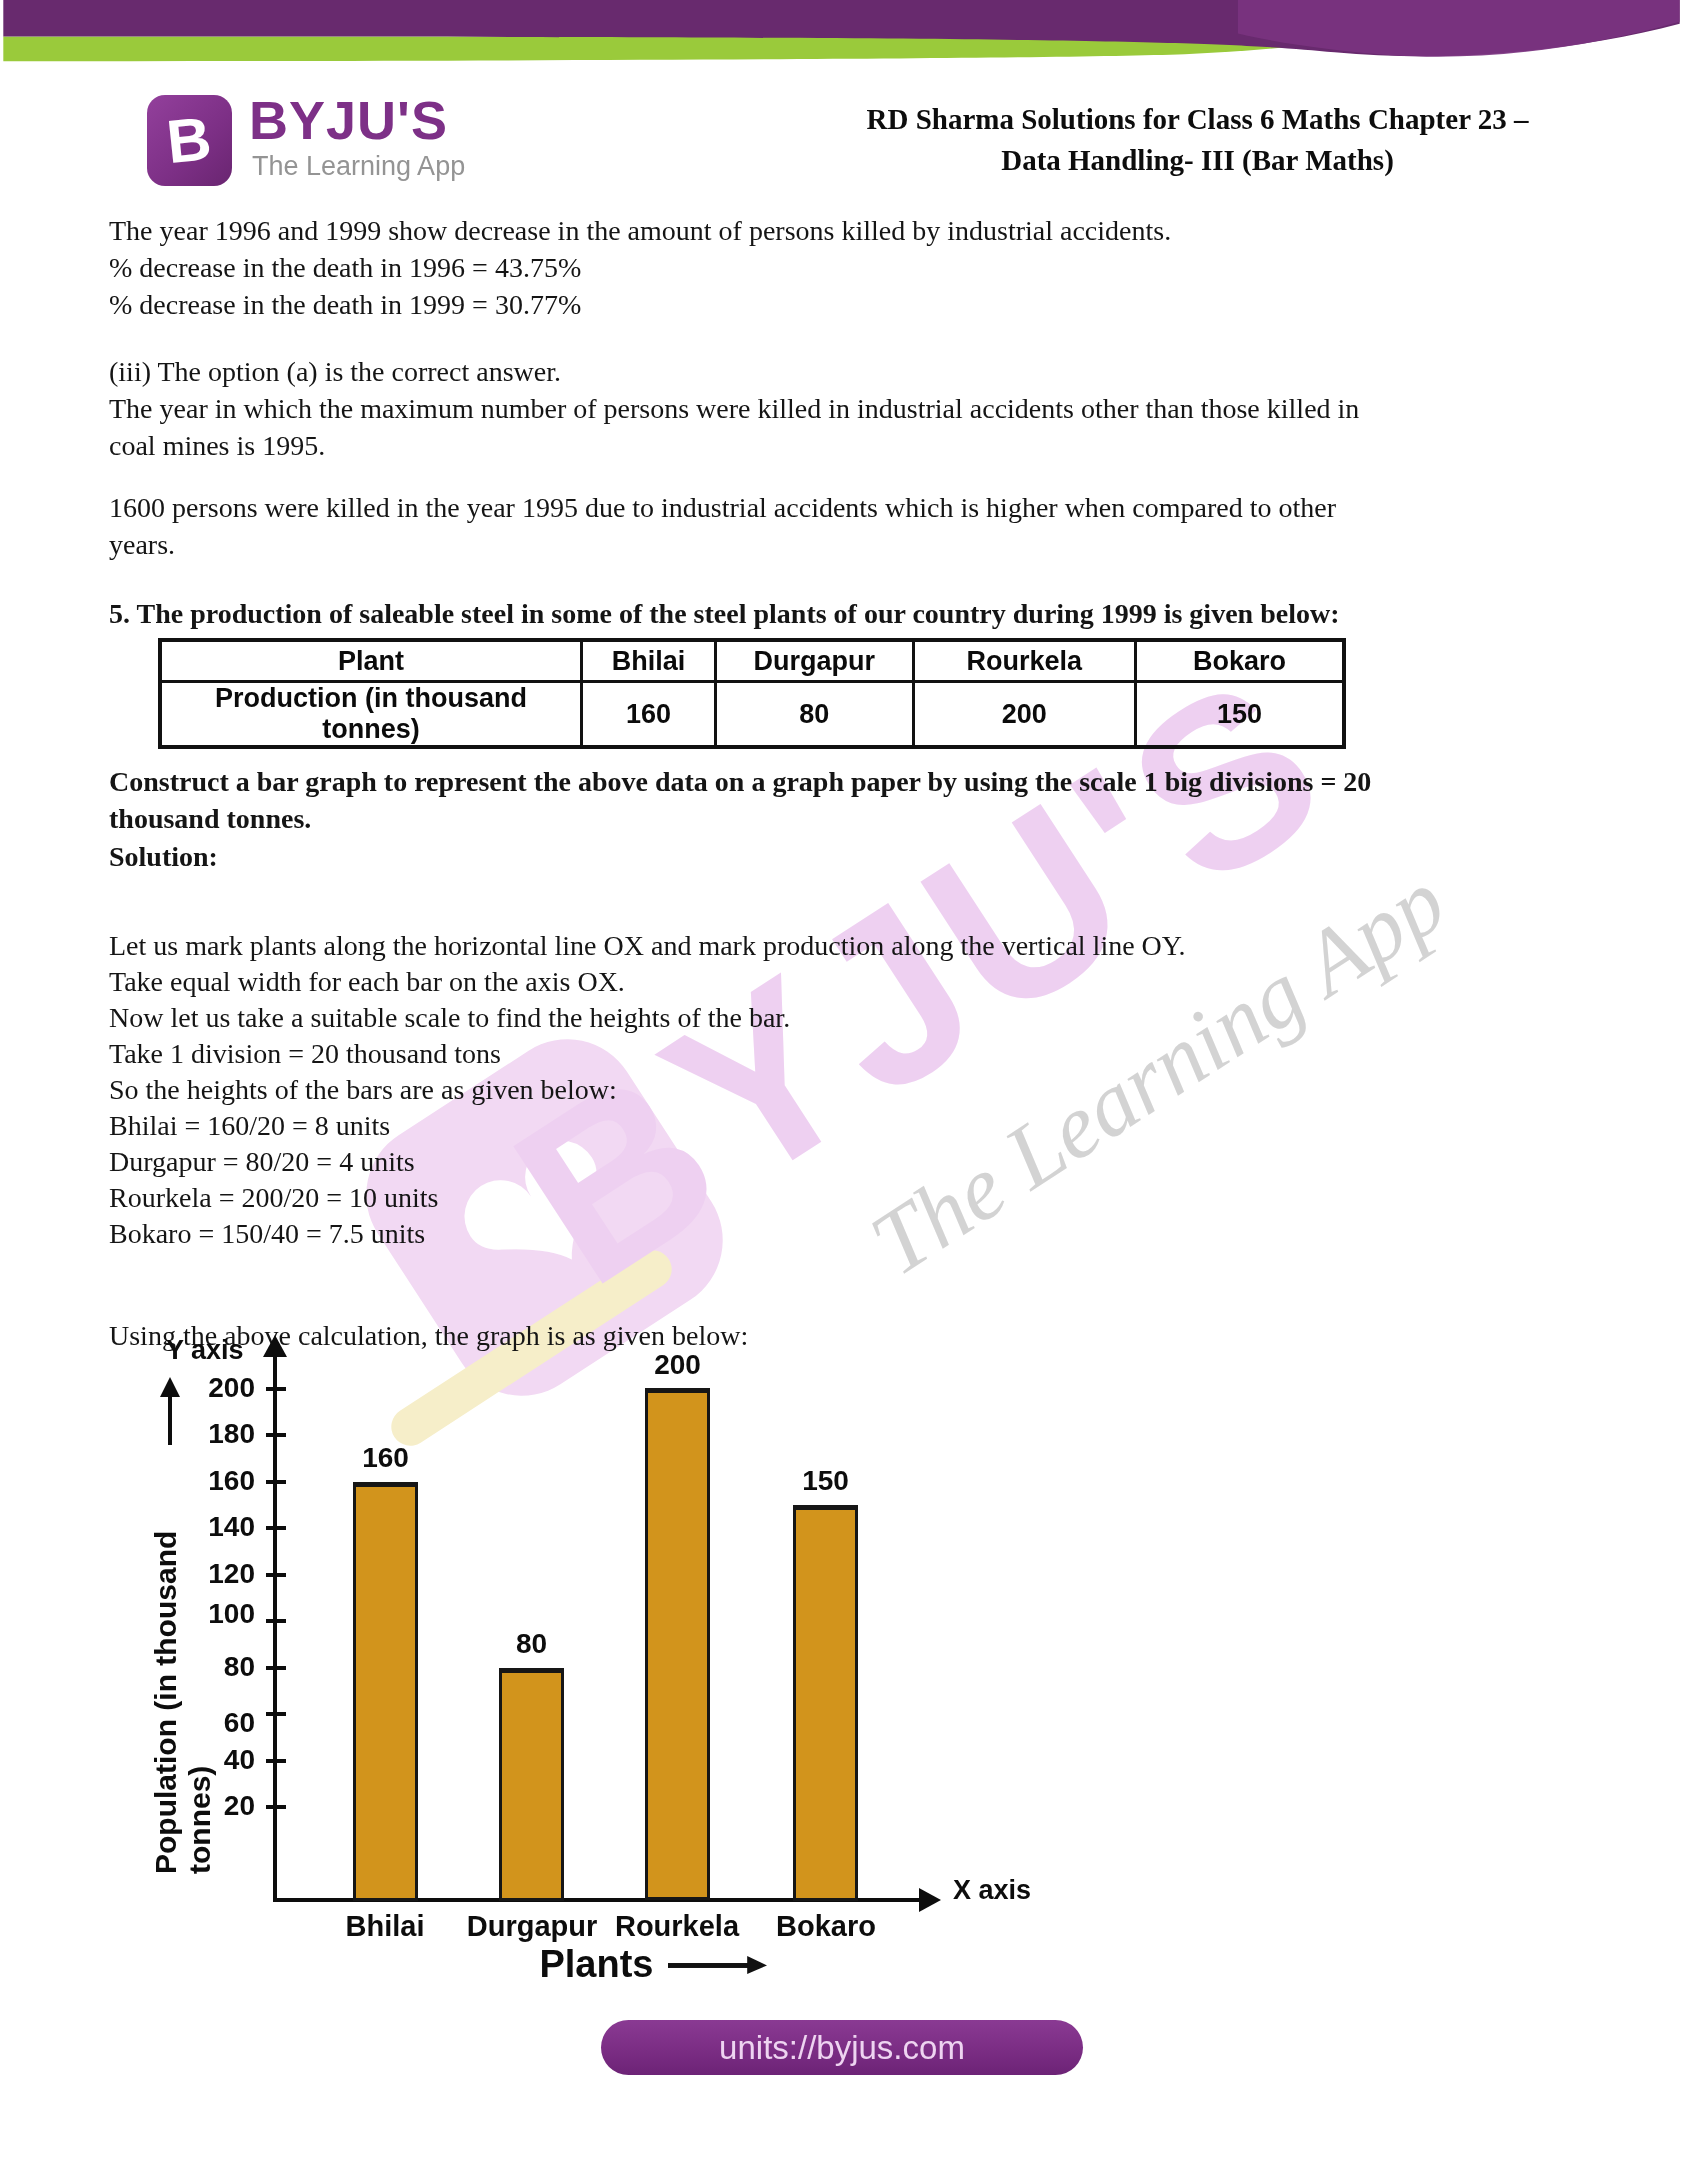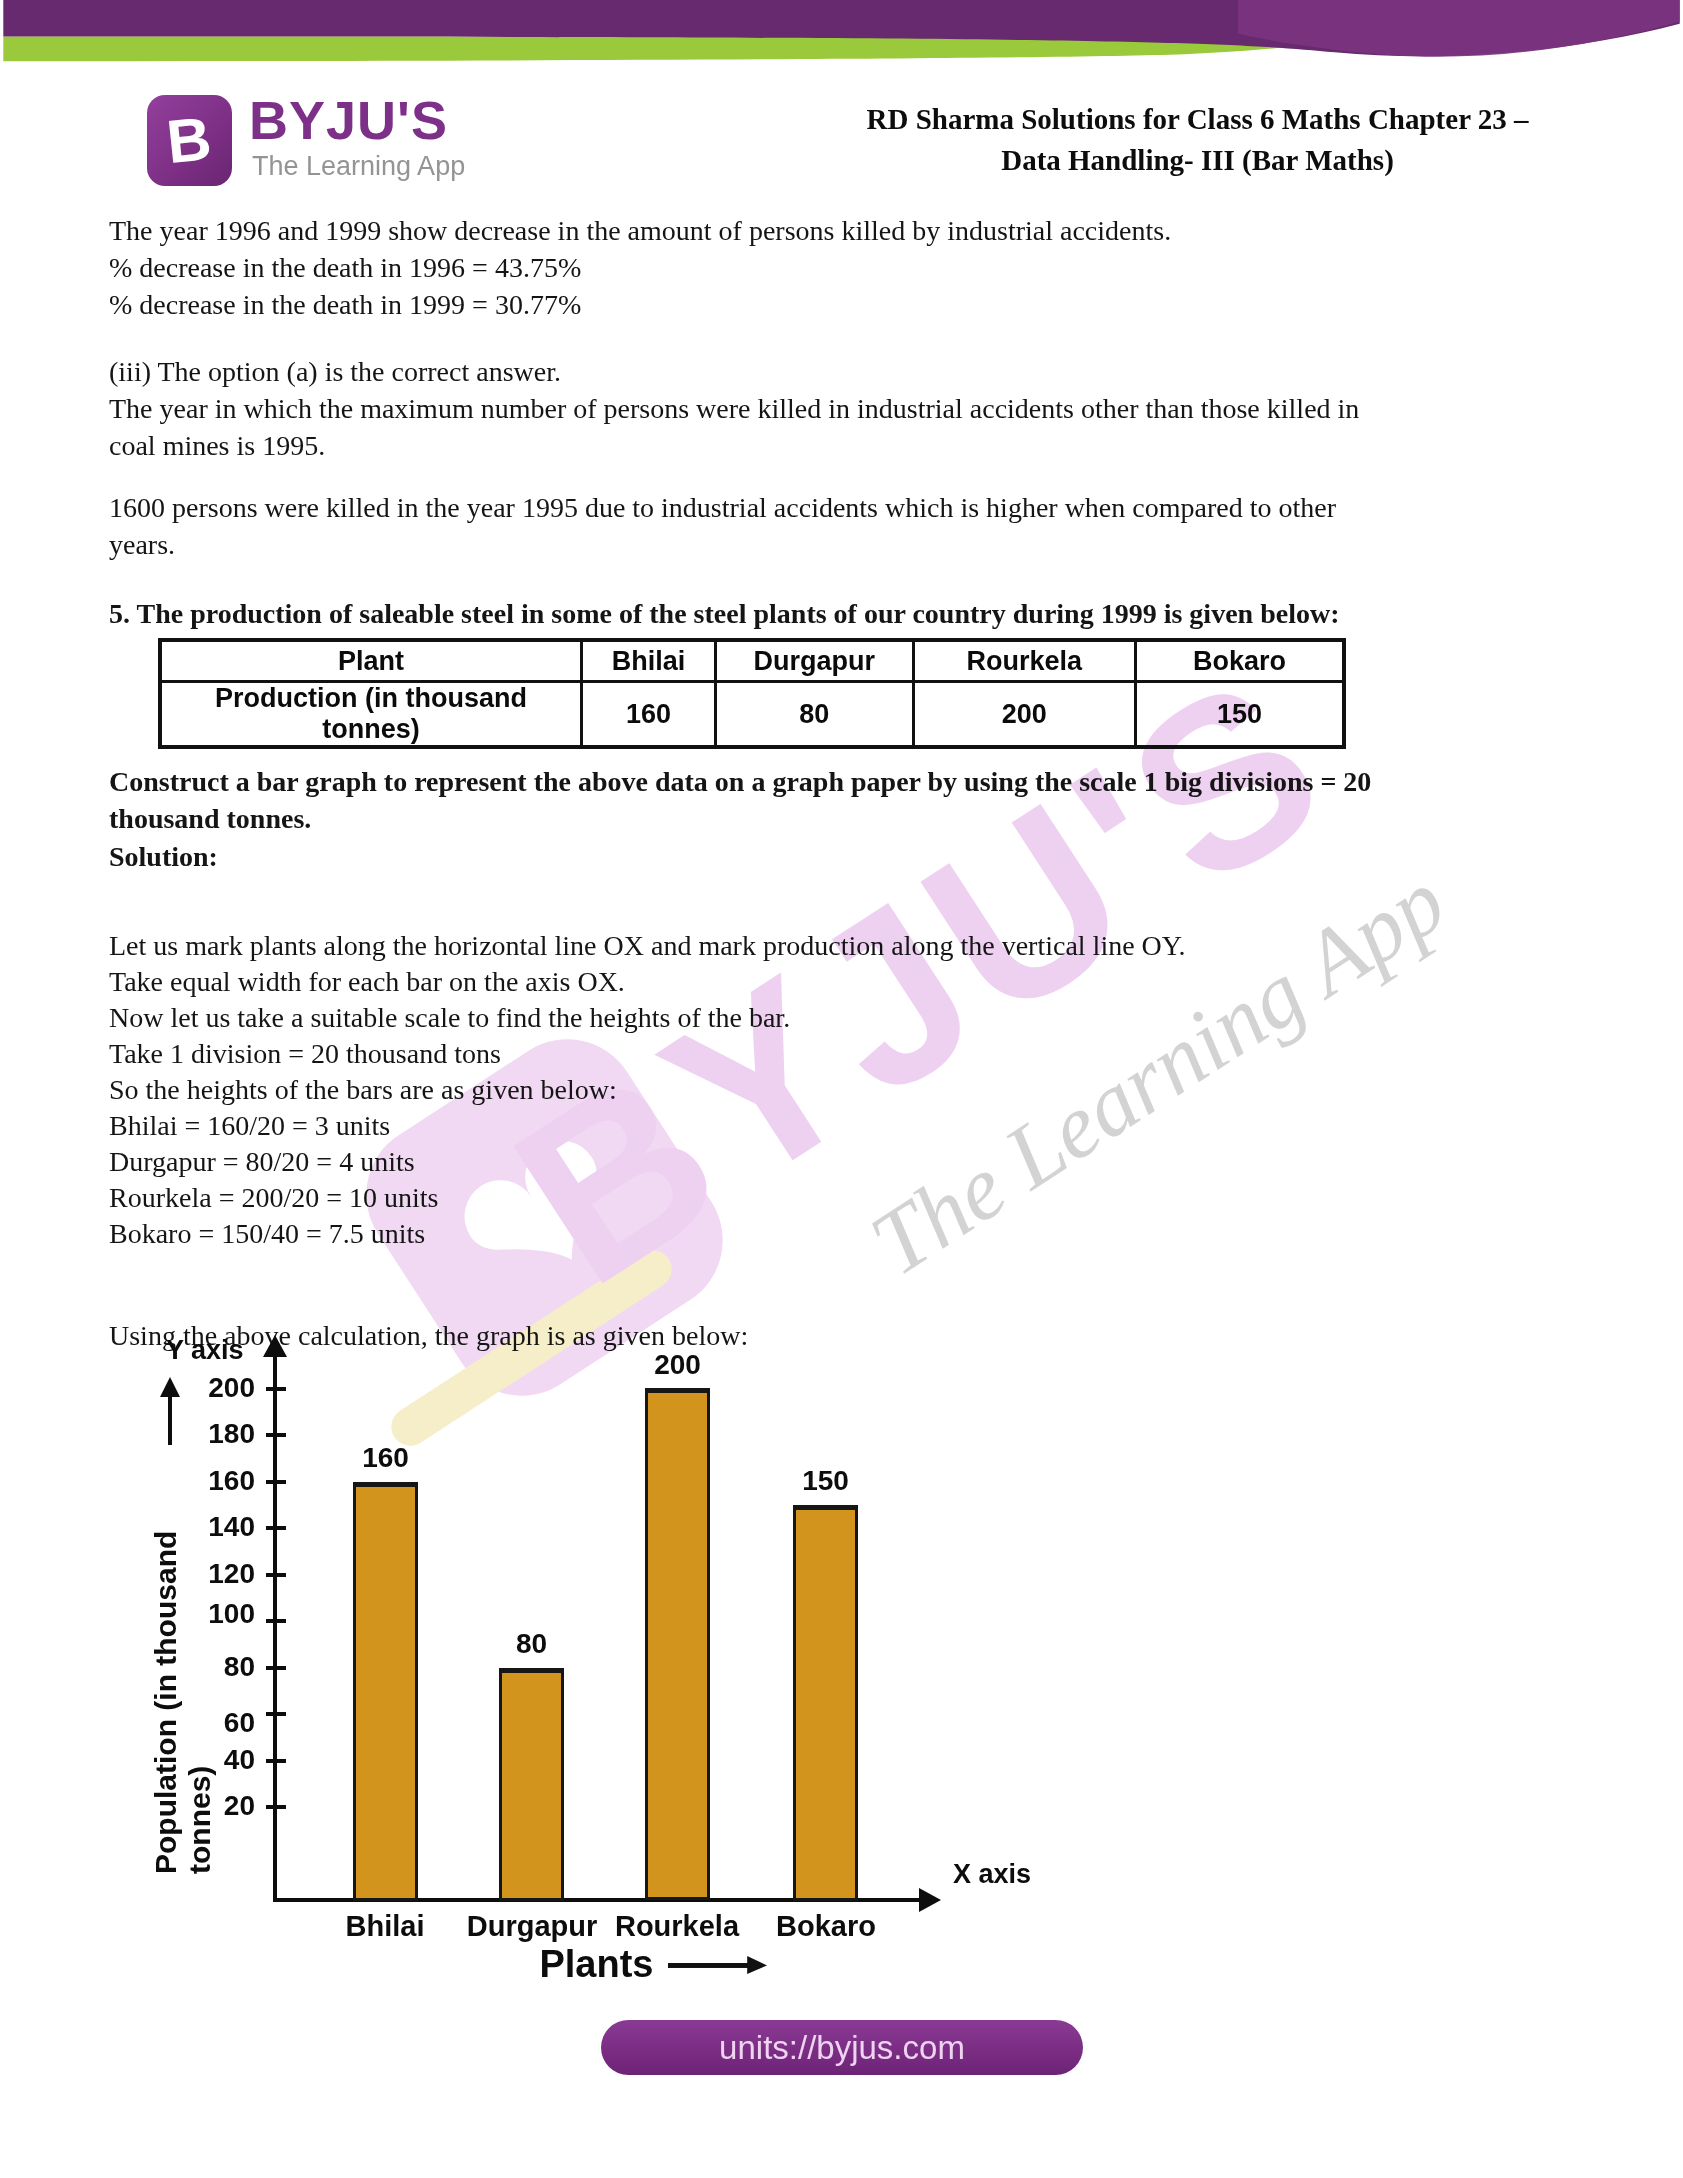--- a/index.html
+++ b/index.html
@@ -52,21 +52,21 @@
   
   .chart{position:absolute;left:109px;top:1337px;width:970px;height:673px;z-index:2;
          font-family:"Liberation Sans",sans-serif;color:#0d0d0d;}
   .y-axis-line{position:absolute;left:164px;top:16px;width:4px;height:549px;background:#0d0d0d;}
   .y-arrow{position:absolute;left:154px;top:-2px;width:0;height:0;
            border-left:12px solid transparent;border-right:12px solid transparent;border-bottom:22px solid #0d0d0d;}
   .x-axis-line{position:absolute;left:166px;top:561px;width:645px;height:4px;background:#0d0d0d;}
   .x-arrow{position:absolute;left:810px;top:551px;width:0;height:0;
            border-top:12px solid transparent;border-bottom:12px solid transparent;border-left:22px solid #0d0d0d;}
   .y-axis-name{position:absolute;left:57px;top:-2px;font-size:27px;font-weight:600;}
-  .x-axis-name{position:absolute;left:844px;top:522px;font-size:27px;font-weight:600;}
+  .x-axis-name{position:absolute;left:844px;top:538px;font-size:27px;font-weight:600;}
   .tick-dash{position:absolute;width:20px;height:4px;background:#0d0d0d;}
   .tick-label{position:absolute;width:69px;text-align:right;font-size:28px;font-weight:600;}
   .bar{position:absolute;background:#d2941c;border:3px solid #161616;border-top-width:5px;box-sizing:border-box;}
   .bar-value-label{position:absolute;width:89px;text-align:center;font-size:28px;font-weight:600;}
   .category-label{position:absolute;width:168px;text-align:center;top:573px;font-size:29px;font-weight:600;}
   .plants-label{position:absolute;left:366px;top:606px;width:356px;display:flex;align-items:center;
                 justify-content:center;gap:14px;font-size:38px;font-weight:600;}
   .y-title{position:absolute;left:40px;top:111px;height:426px;display:flex;align-items:center;
            writing-mode:vertical-rl;transform:rotate(180deg);font-size:30px;font-weight:600;}
   .ylab-arrow-shaft{position:absolute;left:59px;top:57px;width:4px;height:51px;background:#0d0d0d;}
@@ -165,21 +165,21 @@
   <div class="para bold" style="top:838px">
     <div class="body-line">Solution:</div>
   </div>
 
   <div class="para steps" style="top:928px">
     <div class="body-line">Let us mark plants along the horizontal line OX and mark production along the vertical line OY.</div>
     <div class="body-line">Take equal width for each bar on the axis OX.</div>
     <div class="body-line">Now let us take a suitable scale to find the heights of the bar.</div>
     <div class="body-line">Take 1 division = 20 thousand tons</div>
     <div class="body-line">So the heights of the bars are as given below:</div>
-    <div class="body-line">Bhilai = 160/20 = 3 units</div>
+    <div class="body-line">Bhilai = 160/20 = 8 units</div>
     <div class="body-line">Durgapur = 80/20 = 4 units</div>
     <div class="body-line">Rourkela = 200/20 = 10 units</div>
     <div class="body-line">Bokaro = 150/40 = 7.5 units</div>
   </div>
 
   <div class="para" style="top:1317px">
     <div class="body-line">Using the above calculation, the graph is as given below:</div>
   </div>
 
   <div class="chart" id="chart">

